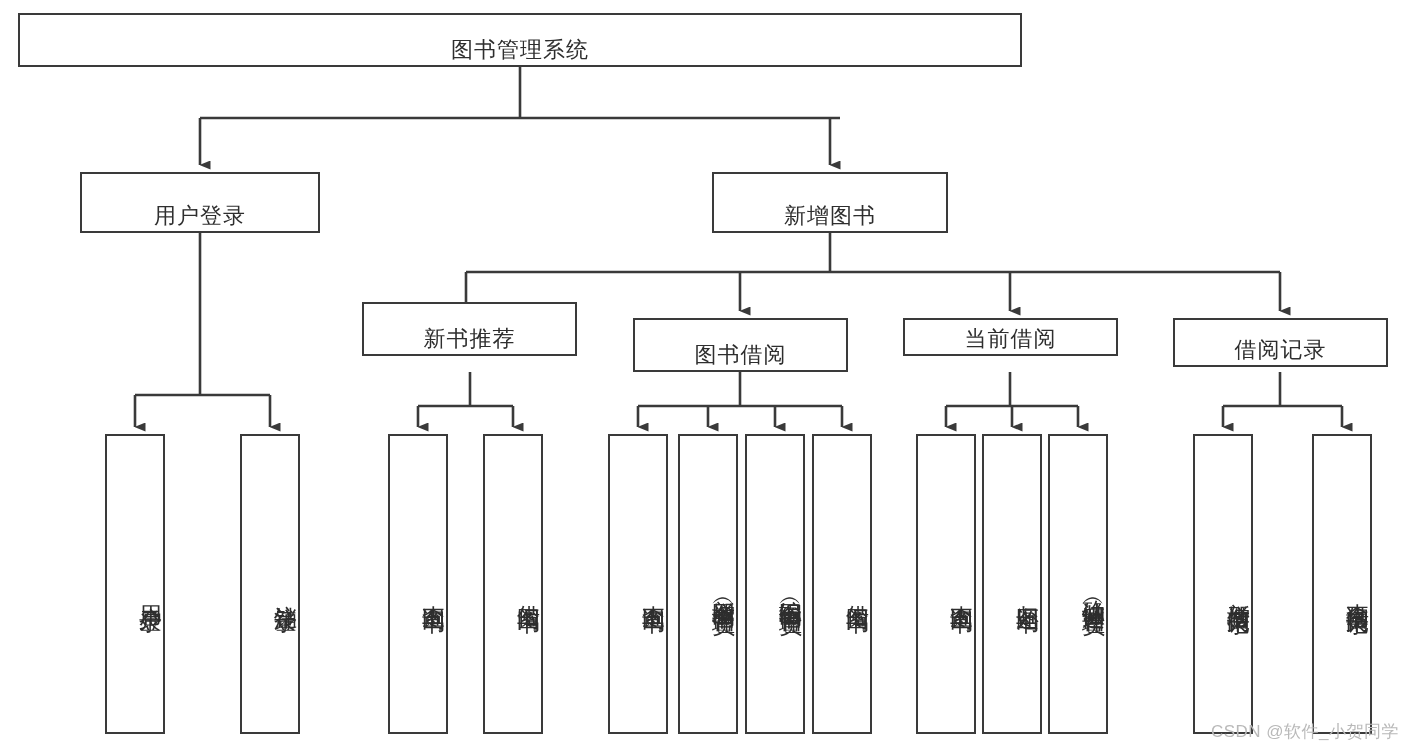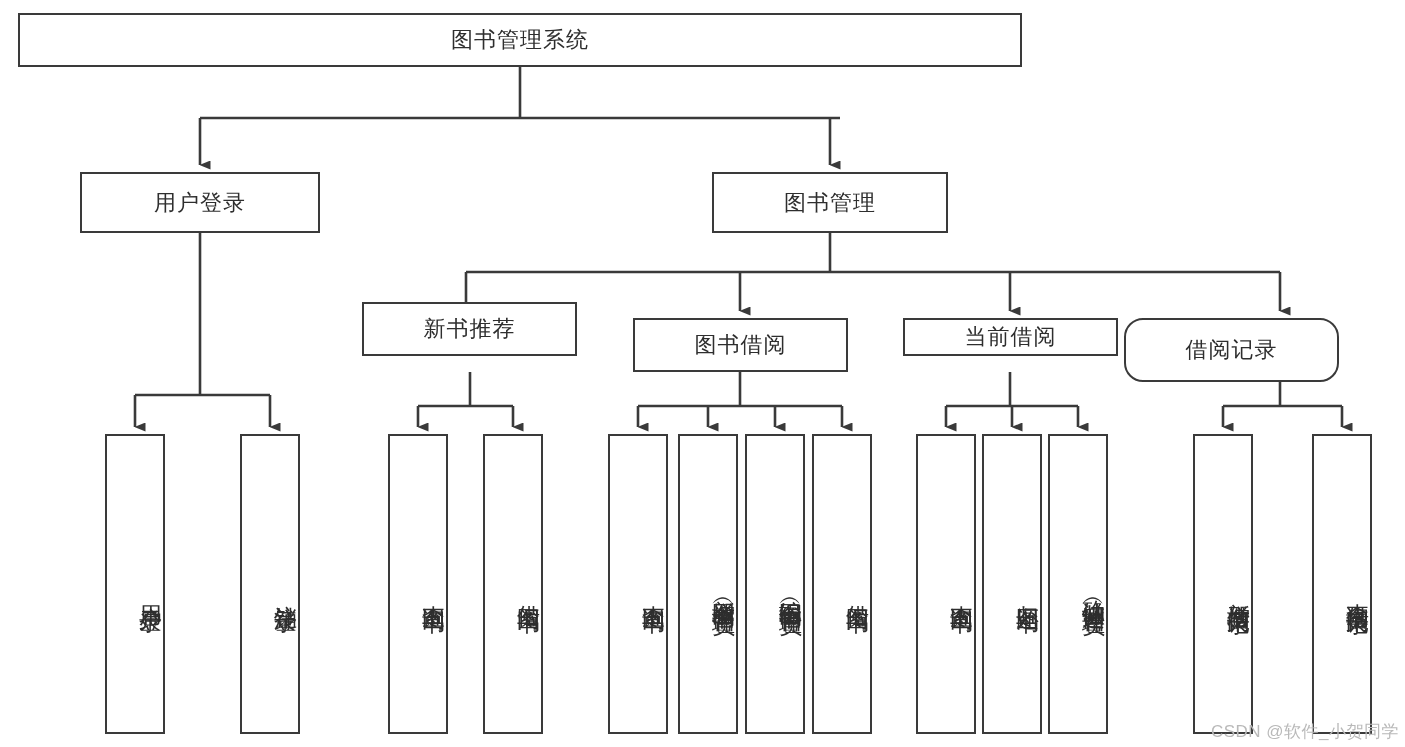--- a/index.html
+++ b/index.html
@@ -23,21 +23,21 @@
     top: 0;
     width: 1405px;
     height: 747px;
   }
   .node {
     position: absolute;
     box-sizing: border-box;
     background: #ffffff;
     border: 2px solid #3a3a3a;
     display: flex;
-    align-items: center;
+    align-items: flex-end;
     justify-content: center;
     color: #2e2e2e;
   }
   .node.horiz {
     font-size: 22px;
     letter-spacing: 1px;
   }
   .node.vert {
     writing-mode: vertical-rl;
     text-orientation: upright;
@@ -122,33 +122,33 @@
   </svg>
 
   <div class="node horiz" style="left:18px; top:13px; width:1004px; height:54px;">
     <span>图书管理系统</span>
   </div>
 
   <div class="node horiz" style="left:80px; top:172px; width:240px; height:61px;">
     <span>用户登录</span>
   </div>
   <div class="node horiz" style="left:712px; top:172px; width:236px; height:61px;">
-    <span>图书管理</span>
+    <span>新增图书</span>
   </div>
 
   <div class="node horiz" style="left:362px; top:302px; width:215px; height:54px;">
     <span>新书推荐</span>
   </div>
   <div class="node horiz" style="left:633px; top:318px; width:215px; height:54px;font-family:Liberation Serif, serif;">
     <span>图书借阅</span>
   </div>
   <div class="node horiz" style="left:903px; top:318px; width:215px; height:38px;">
     <span>当前借阅</span>
   </div>
-  <div class="node horiz" style="left:1124px; top:318px; width:215px; height:64px;border-radius:19px;">
+  <div class="node horiz" style="left:1173px; top:318px; width:215px; height:49px;">
     <span>借阅记录</span>
   </div>
 
   <div class="node vert" style="left:105px; top:434px; width:60px; height:300px;">
     <span>用户登录</span>
   </div>
   <div class="node vert" style="left:240px; top:434px; width:60px; height:300px;">
     <span>注销登录</span>
   </div>
   <div class="node vert" style="left:388px; top:434px; width:60px; height:300px;">

